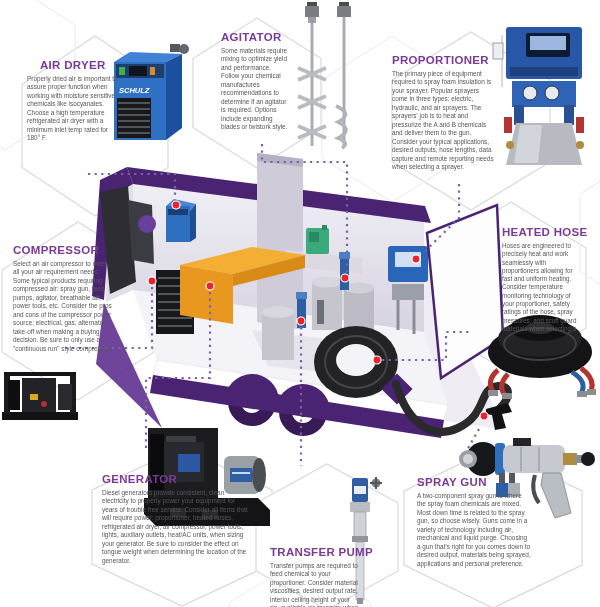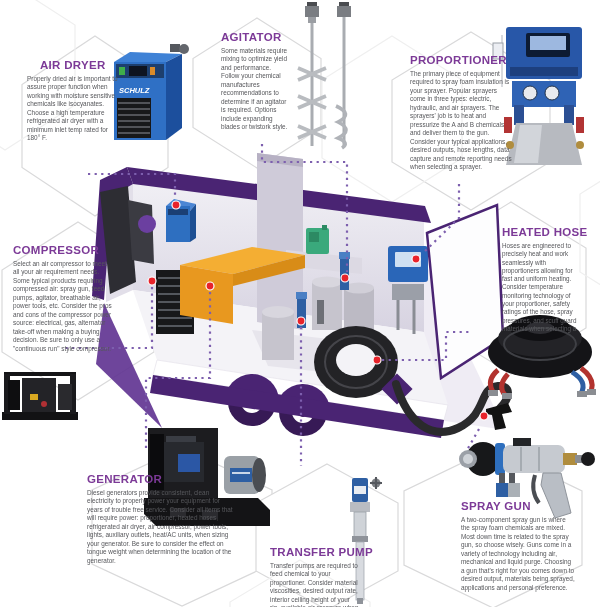--- a/index.html
+++ b/index.html
@@ -9,27 +9,27 @@
   .layer{position:absolute;left:0;top:0;width:600px;height:607px;}
   .photo{position:absolute;}
   .hex-text{position:absolute;z-index:5;}
   .hex-text h2{margin:0 0 4px 0;font-size:11.5px;font-weight:bold;letter-spacing:.3px;
                color:#7c3a97;white-space:nowrap;}
   .hex-text p{margin:0;font-size:6.4px;line-height:1.32;color:#56575b;}
   
   #sec-air-dryer     {left:40px;  top:59px;  width:92px;}
   #sec-air-dryer p   {margin-left:-13px;width:93px;}
   #sec-agitator      {left:221px; top:31px;  width:68px;}
-  #sec-proportioner  {left:410px; top:54px;  width:104px;}
+  #sec-proportioner  {left:392px; top:54px;  width:104px;}
   #sec-compressor    {left:13px;  top:244px; width:101px;}
   #sec-heated-hose   {left:502px; top:226px; width:80px;}
   #sec-heated-hose p {font-size:6.3px;}
-  #sec-generator     {left:87px; top:473px; width:150px;}
+  #sec-generator     {left:102px; top:473px; width:150px;}
   #sec-transfer-pump {left:270px; top:502px; width:89px;margin-top:44px;}
-  #sec-spray-gun     {left:417px; top:500px; width:114px;margin-left:44px;}
+  #sec-spray-gun     {left:417px; top:476px; width:114px;}
 </style>
 </head>
 <body>
 
 <div id="stage">
 
   <svg class="layer" width="600" height="607" viewBox="0 0 600 607" style="z-index:1">
     <g fill="#ffffff" stroke="#d9d9da" stroke-width="1.2">
       <polygon points="95,36 168,84.6 168,167.4 95,216 22,167.4 22,84.6"></polygon>
       <polygon points="257,18 321,58.5 321,127.5 257,168 193,127.5 193,58.5"></polygon>

